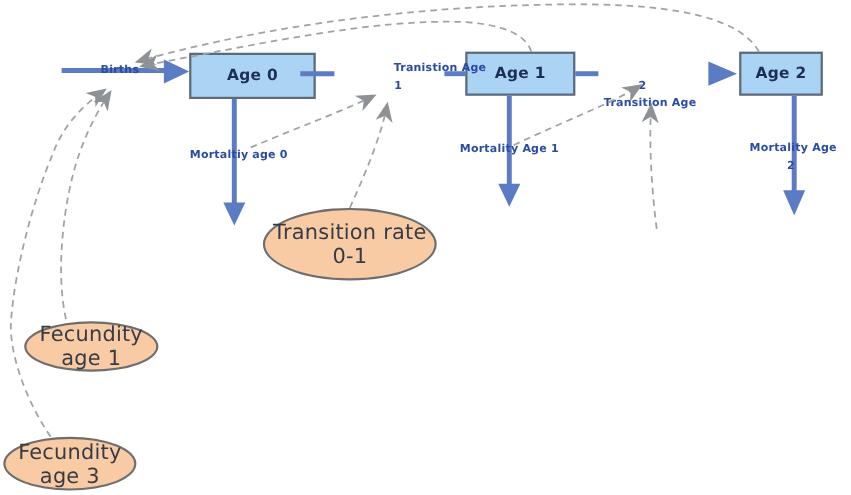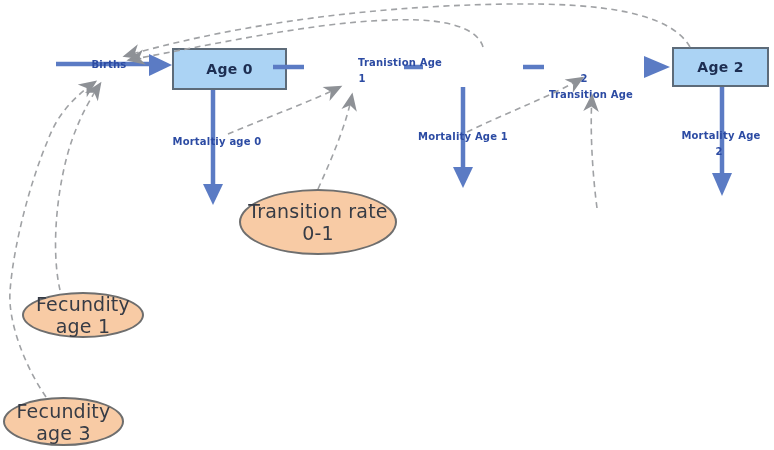--- a/index.html
+++ b/index.html
@@ -31,21 +31,24 @@
   .ilink{stroke:var(--link-gray,#A0A2A5);stroke-width:1.6;fill:none;stroke-dasharray:6 4.5;}
 </style>
 </head>
 <body>
 
 <div id="canvas">
 
   <div class="stock" style="left:172px;top:48px;width:115px;height:42px;">
     <span>Age 0</span>
   </div>
-  <div class="stock" style="left:672px;top:47px;width:97px;height:40px;">
+  <div class="stock" style="left:423px;top:47px;width:100px;height:40px;">
+    <span>Age 1</span>
+  </div>
+  <div class="stock" style="left:672px;top:47px;width:76px;height:40px;">
     <span>Age 2</span>
   </div>
 
   <div class="aux" style="left:239px;top:189px;width:158px;height:66px;">
     <span>Transition rate 0-1</span>
   </div>
   <div class="aux" style="left:22px;top:292px;width:122px;height:46px;">
     <span>Fecundity age 1</span>
   </div>
   <div class="aux" style="left:3px;top:397px;width:121px;height:49px;">

